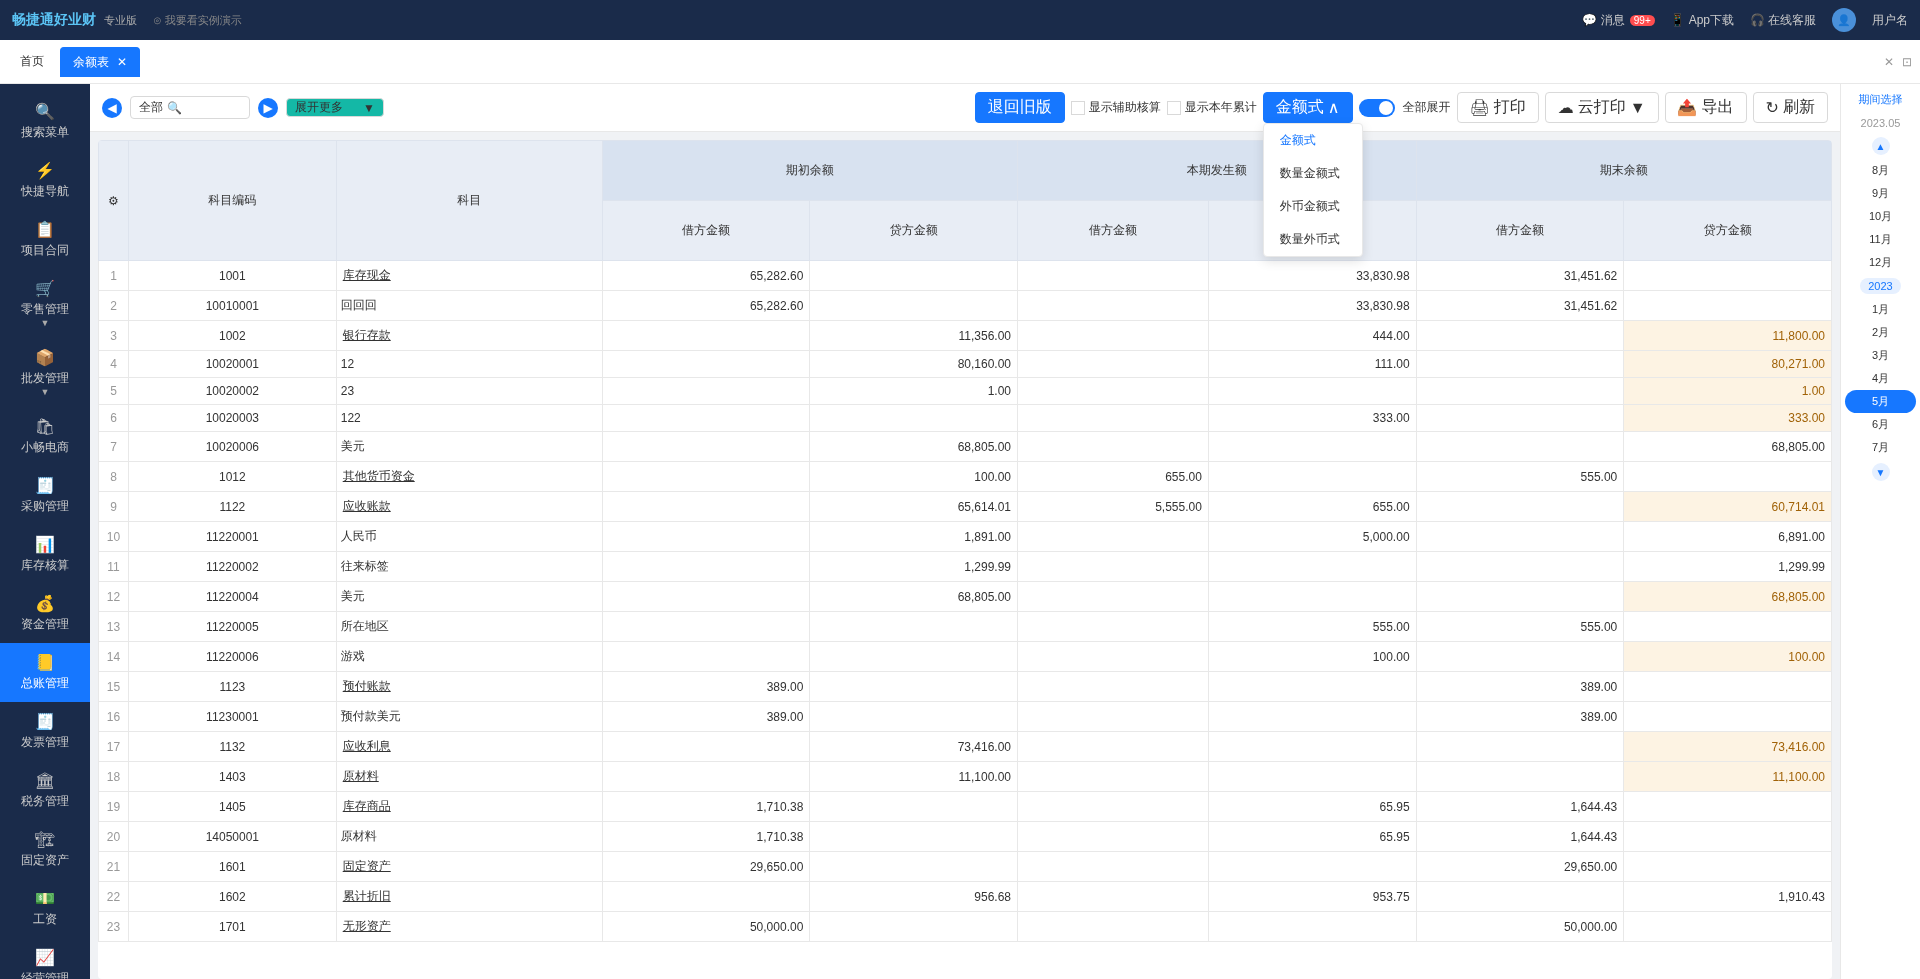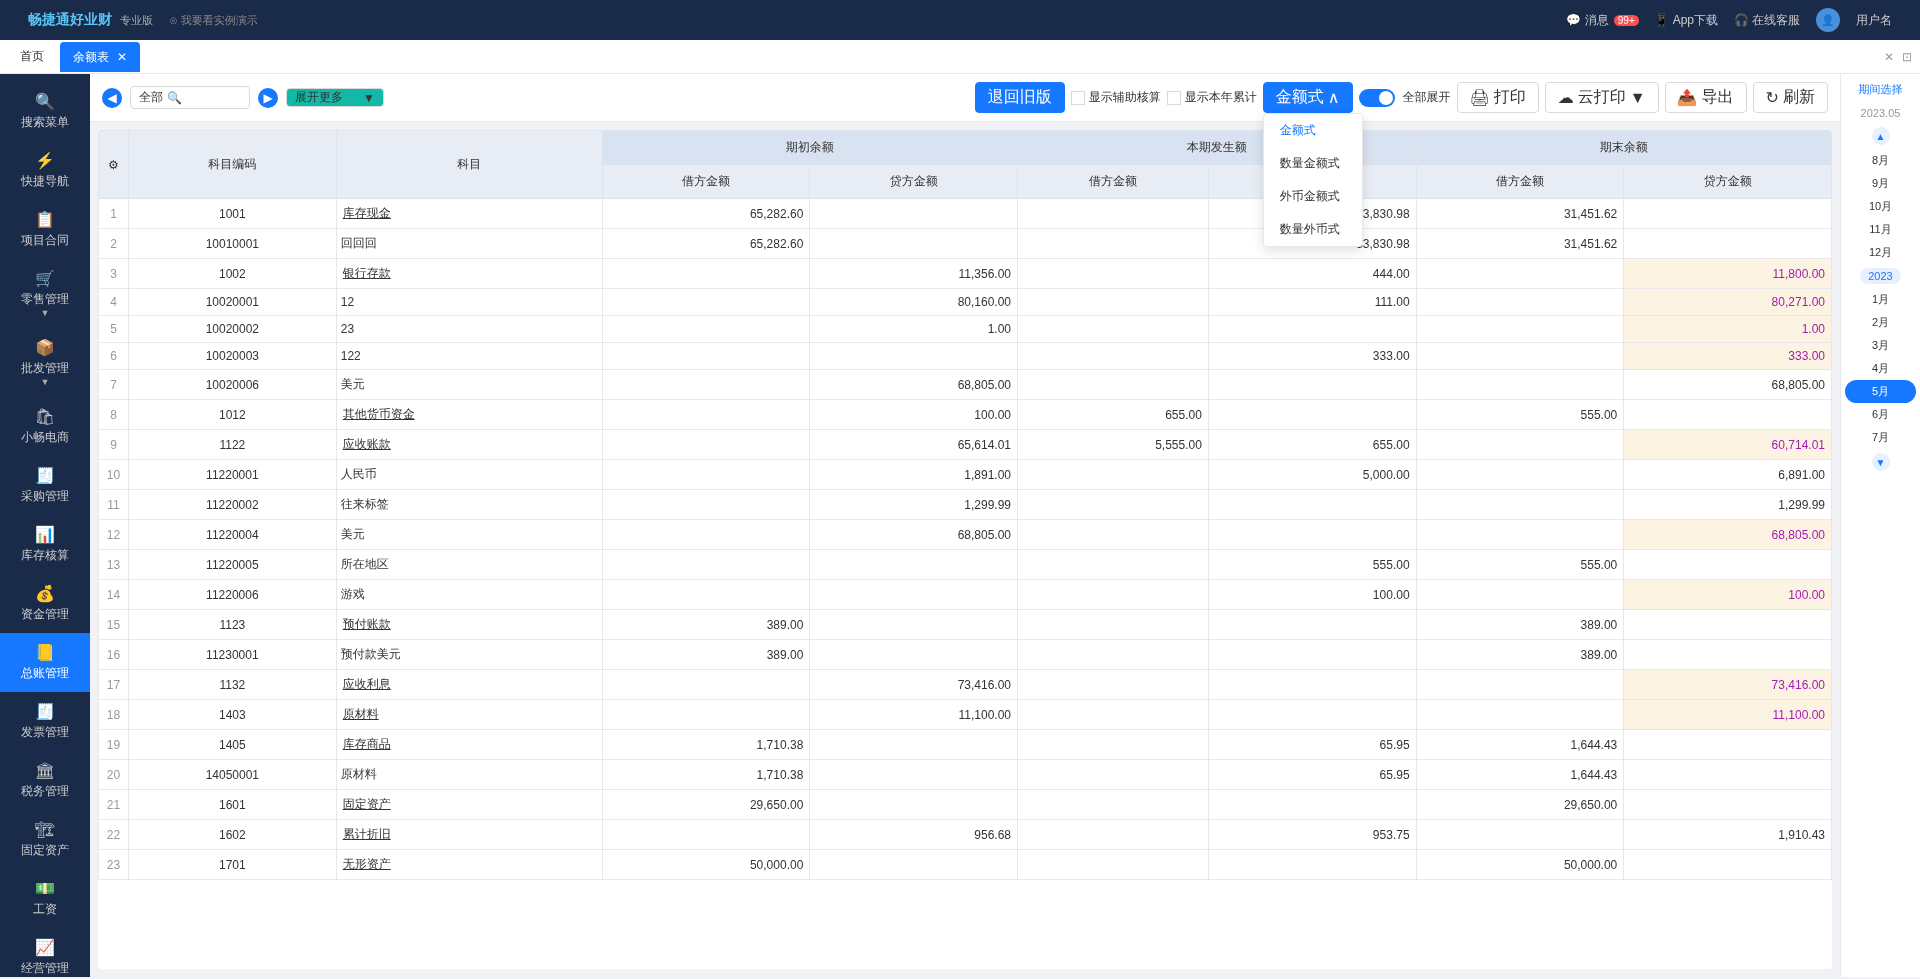--- a/index.html
+++ b/index.html
@@ -1,27 +1,27 @@
 <!DOCTYPE html>
 <html><head>
   <meta charset="utf-8">
   <style>
     * { box-sizing: border-box; margin: 0; padding: 0; }
     body { font-family: 'Microsoft YaHei', sans-serif; font-size: 12px; background: #f0f2f5; color: #333; overflow: hidden; }
 
     
-    .top-bar { height: 40px; background: #1a2b4a; display: flex; align-items: center; padding: 0 28px; justify-content: space-between; }
+    .top-bar { height: 40px; background: #1a2b4a; display: flex; align-items: center; padding: 0 12px; justify-content: space-between; }
     .top-bar-left { display: flex; align-items: center; gap: 8px; color: #fff; font-size: 13px; }
     .top-bar-logo { color: #5bc4f5; font-weight: bold; font-size: 14px; }
     .top-bar-right { display: flex; align-items: center; gap: 16px; color: #ccc; font-size: 12px; }
     .top-bar-right span { cursor: pointer; display: flex; align-items: center; gap: 3px; }
     .badge { background: #ff4d4f; color: #fff; border-radius: 10px; padding: 0 4px; font-size: 10px; margin-left: 2px; }
 
     
-    .tab-bar { height: 34px; background: #fff; display: flex; align-items: center; padding: 0 8px; border-bottom: 1px solid #e8e8e8; justify-content: space-between; }
+    .tab-bar { height: 44px; background: #fff; display: flex; align-items: center; padding: 0 8px; border-bottom: 1px solid #e8e8e8; justify-content: space-between; }
     .tabs { display: flex; align-items: center; gap: 4px; }
     .tab { padding: 6px 12px; border-radius: 4px 4px 0 0; cursor: pointer; font-size: 12px; color: #666; background: #f5f5f5; border: 1px solid #e0e0e0; border-bottom: none; display: flex; align-items: center; gap: 4px; }
     .tab.active { background: #1677ff; color: #fff; border-color: #1677ff; }
     .tab-home { background: none; border: none; color: #333; }
     .tab-close { margin-left: 4px; cursor: pointer; }
     .tab-bar-right { display: flex; align-items: center; gap: 8px; color: #999; }
 
     
     .main-layout { display: flex; height: calc(100vh - 76px); }
 
@@ -43,26 +43,26 @@
     .toolbar-right { margin-left: auto; display: flex; align-items: center; gap: 6px; }
     .toggle-wrap { display: flex; align-items: center; gap: 8px; }
     .toggle { width: 36px; height: 18px; background: #1677ff; border-radius: 9px; position: relative; cursor: pointer; }
     .toggle-thumb { width: 14px; height: 14px; background: #fff; border-radius: 50%; position: absolute; right: 2px; top: 2px; }
     .checkbox-wrap { display: flex; align-items: center; gap: 4px; }
     .checkbox { width: 14px; height: 14px; border: 1px solid #d9d9d9; background: #fff; display: inline-block; }
 
     
     .table-wrapper { flex: 1; overflow: auto; padding: 0; background: #fff; margin: 8px; border-radius: 4px; }
     table { width: 100%; border-collapse: collapse; font-size: 12px; }
-    thead th { background: #e8edf5; padding: 8px 6px; text-align: center; border: 1px solid #dde3ed; font-weight: normal; color: #333; white-space: nowrap; position: sticky; top: 0; z-index: 2; }
+    thead th { background: #e8edf5; padding: 21px 6px; text-align: center; border: 1px solid #dde3ed; font-weight: normal; color: #333; white-space: nowrap; position: sticky; top: 0; z-index: 2; }
     thead th.group-header { background: #d8e2f0; }
     tbody td { padding: 6px 6px; border: 1px solid #e8e8e8; text-align: center; white-space: nowrap; }
     tbody td.name-cell { text-align: left; }
     tbody td.number { text-align: right; }
-    tbody td.highlighted { background: #fdf3e3; color: #a21caf; text-align: right; }
+    tbody td.highlighted { background: #fdf3e3; color: #a16207; text-align: right; }
     .row-num { color: #999; width: 30px; }
     .indent1 { padding-left: 4px; }
     .settings-icon-cell { width: 30px; }
 
     
     .right-panel { width: 80px; background: #fff; border-left: 1px solid #e8e8e8; display: flex; flex-direction: column; align-items: center; padding: 8px 4px; font-size: 11px; color: #333; overflow-y: auto; flex-shrink: 0; }
     .right-panel .panel-title { color: #1677ff; font-size: 11px; margin-bottom: 6px; }
     .year-label { color: #999; font-size: 11px; margin: 4px 0; }
     .month-item { width: 100%; text-align: center; padding: 4px 2px; cursor: pointer; border-radius: 2px; font-size: 11px; }
     .month-item.active { background: #1677ff; color: #fff; border-radius: 12px; }

